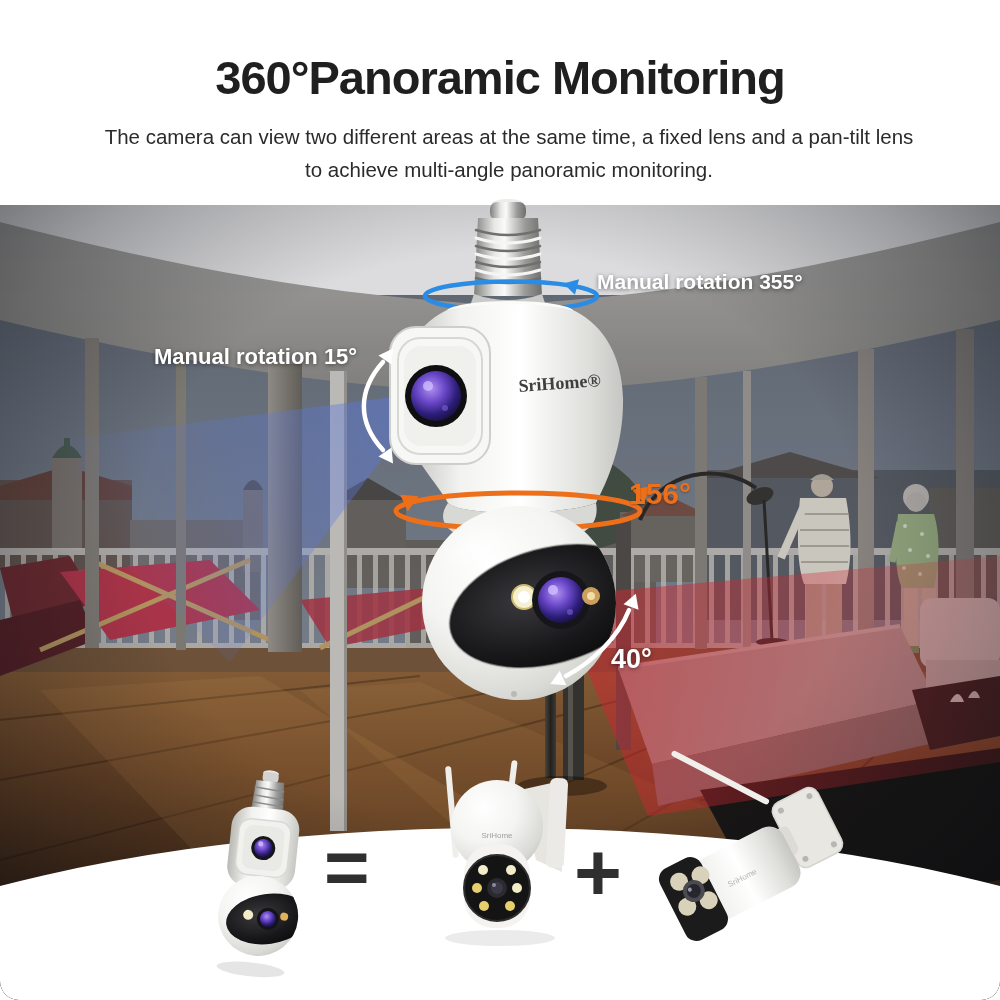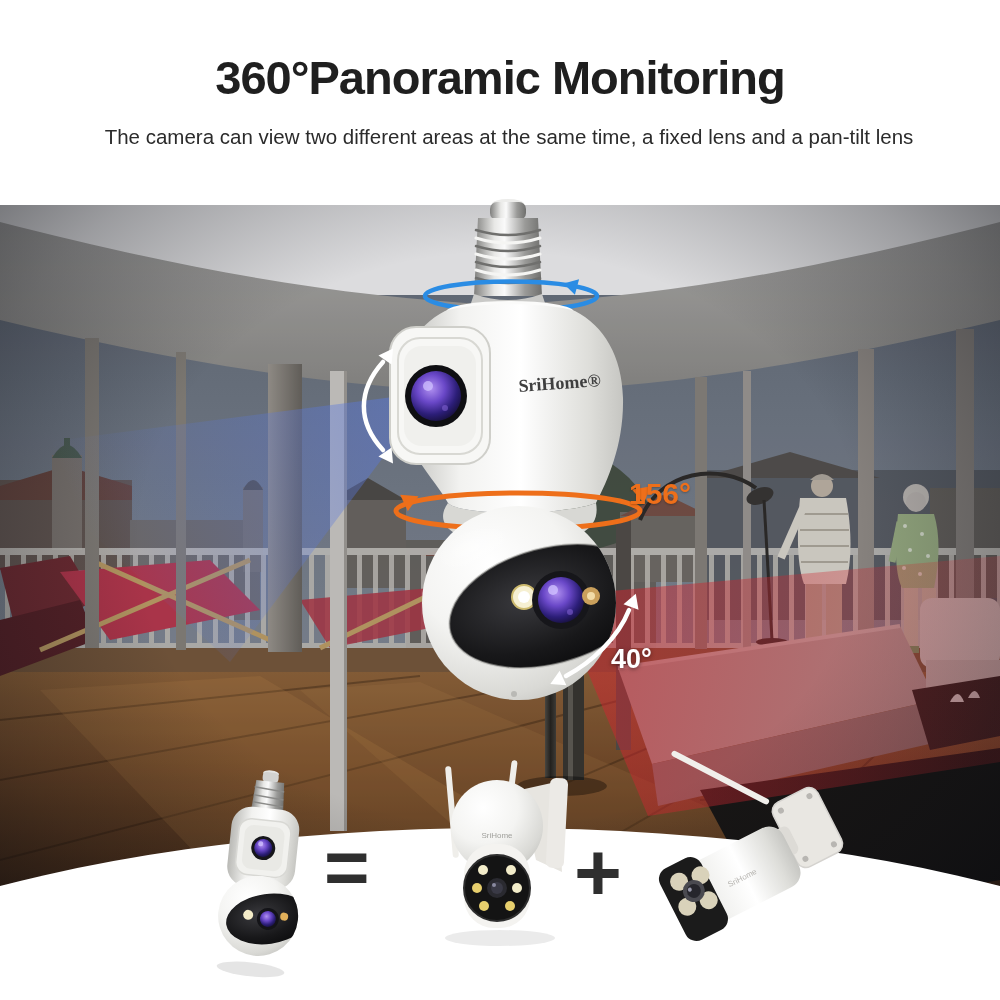--- a/index.html
+++ b/index.html
@@ -1,16 +1,16 @@
 <!DOCTYPE html>
 <html><head>
 <meta charset="utf-8">
 <style>
   html,body{margin:0;padding:0;background:#ffffff;font-family:"Liberation Sans",sans-serif;}
-  .stage{position:relative;width:1000px;height:1000px;overflow:hidden;background:#fff;}
+  .stage{position:relative;width:1000px;height:1000px;overflow:hidden;background:#fff;border-radius:19px;}
   .header{position:absolute;top:0;left:0;width:1000px;height:200px;text-align:center;z-index:5;}
   .header h1{margin:50px 0 12px;font-size:47px;letter-spacing:-1px;color:#1f1f1f;font-weight:bold;}
   .header p{margin:16px;font-size:20.5px;color:#2b2b2b;line-height:1.6;font-weight:400;padding-left:18px;}
   .scene{position:absolute;top:0;left:0;z-index:1;}
   .bottom-white{position:absolute;left:-320px;top:828px;width:1640px;height:560px;background:#ffffff;border-radius:50%;z-index:2;}
   .products{position:absolute;top:0;left:0;z-index:3;}
   .label{position:absolute;font-weight:bold;color:#fff;z-index:4;white-space:nowrap;text-shadow:0 1px 4px rgba(0,0,0,.5);}
   #lbl355{left:597px;top:270px;font-size:21px;}
   #lbl15{left:154px;top:344px;font-size:22px;}
   #lbl345{left:629px;top:477px;font-size:30px;color:#ee6f1a;text-shadow:0 1px 2px rgba(0,0,0,.25);}
@@ -20,21 +20,21 @@
   #sym-plus{left:574px;top:831px;font-size:82px;}
 </style>
 </head>
 <body>
 
 <div class="stage">
 
   <div class="header">
     <h1>360°Panoramic Monitoring</h1>
     <p><span>The camera can view two different areas at the same time, a fixed lens and a pan-tilt lens</span><br>
-    </p>
+    <span>to achieve multi-angle panoramic monitoring.</span></p>
   </div>
 
   <svg class="scene" width="1000" height="1000" viewBox="0 0 1000 1000">
     <defs>
       <linearGradient id="skyGrad" x1="0" y1="0" x2="0" y2="1">
         <stop offset="0" stop-color="#6e7783"></stop>
           <stop offset="1" stop-color="#87909c"></stop>
       </linearGradient>
       <linearGradient id="ceilGrad" x1="0" y1="0" x2="0" y2="1">
         <stop offset="0" stop-color="#b9b8b4"></stop>
@@ -411,19 +411,21 @@
           <circle cx="26" cy="-28" r="9"></circle>
         <circle cx="0" cy="-6" r="9"></circle>
           <circle cx="22" cy="-2" r="9"></circle>
       </g>
       <circle cx="13" cy="-17" r="11" fill="#4a4a50"></circle>
       <circle cx="13" cy="-17" r="7" fill="#26262c"></circle>
         <circle cx="10" cy="-20" r="2" fill="#9a9aac"></circle>
     </g>
   </svg>
 
+  <div class="label" id="lbl355">Manual rotation 355°</div>
+  <div class="label" id="lbl15">Manual rotation 15°</div>
   <div class="label" id="lbl345">156°</div>
   <div class="label" id="lbl70">40°</div>
 
   <div class="symbol" id="sym-eq">=</div>
   <div class="symbol" id="sym-plus">+</div>
 
 </div>
 
 </body></html>

